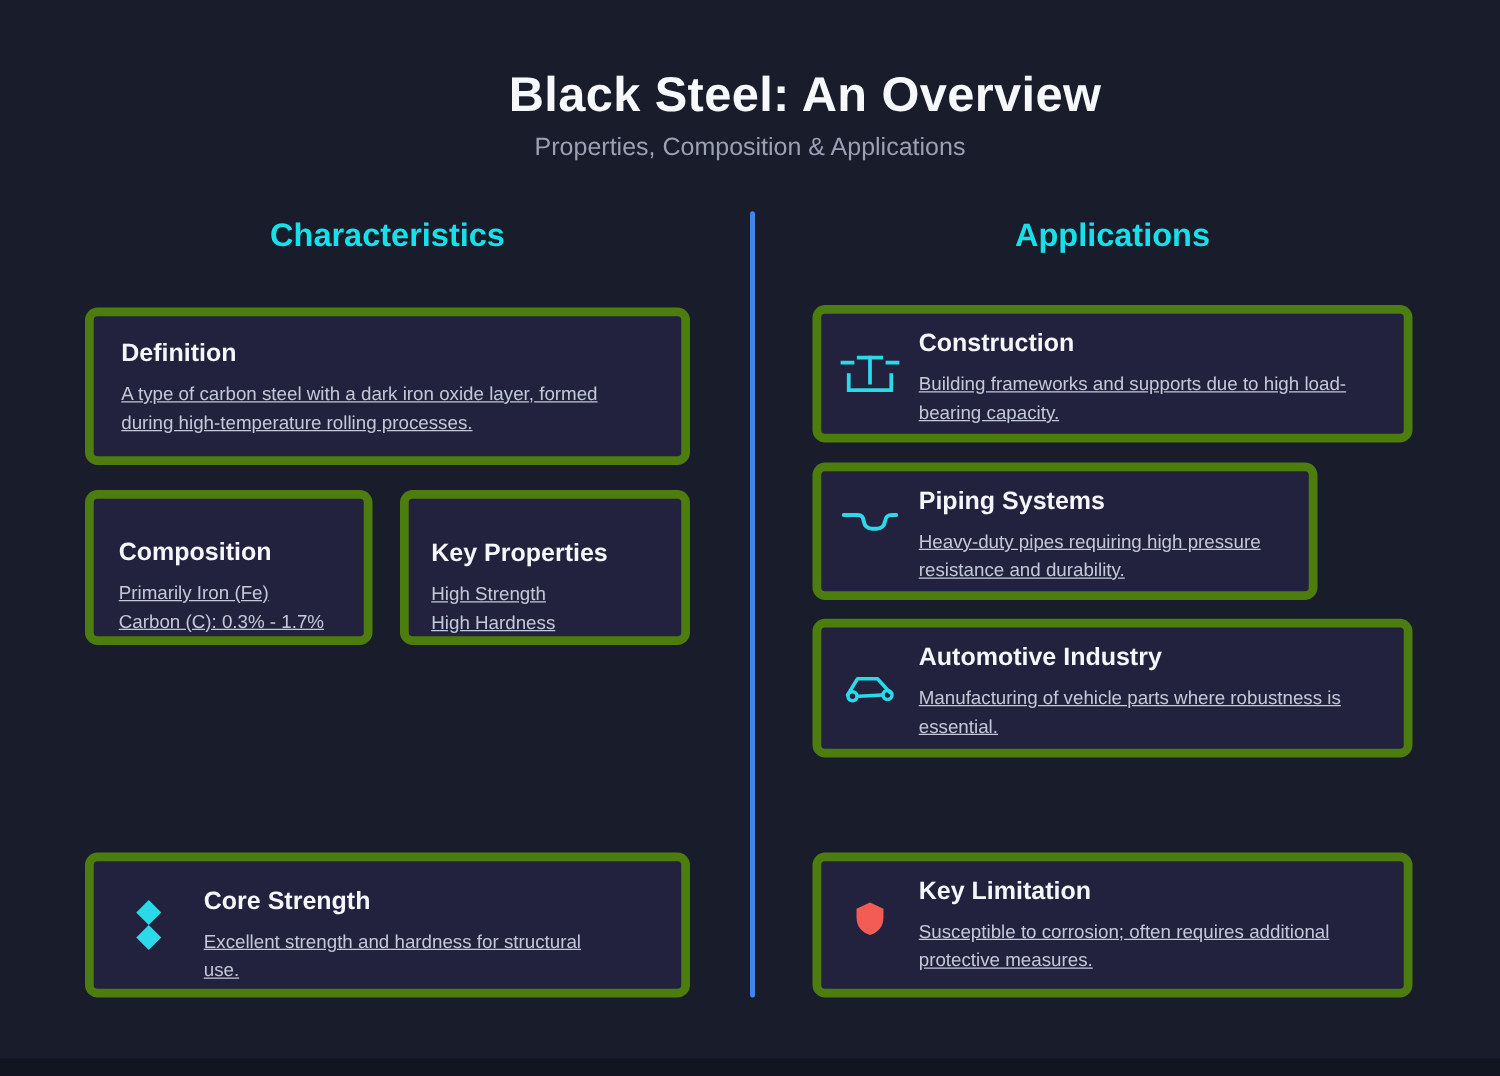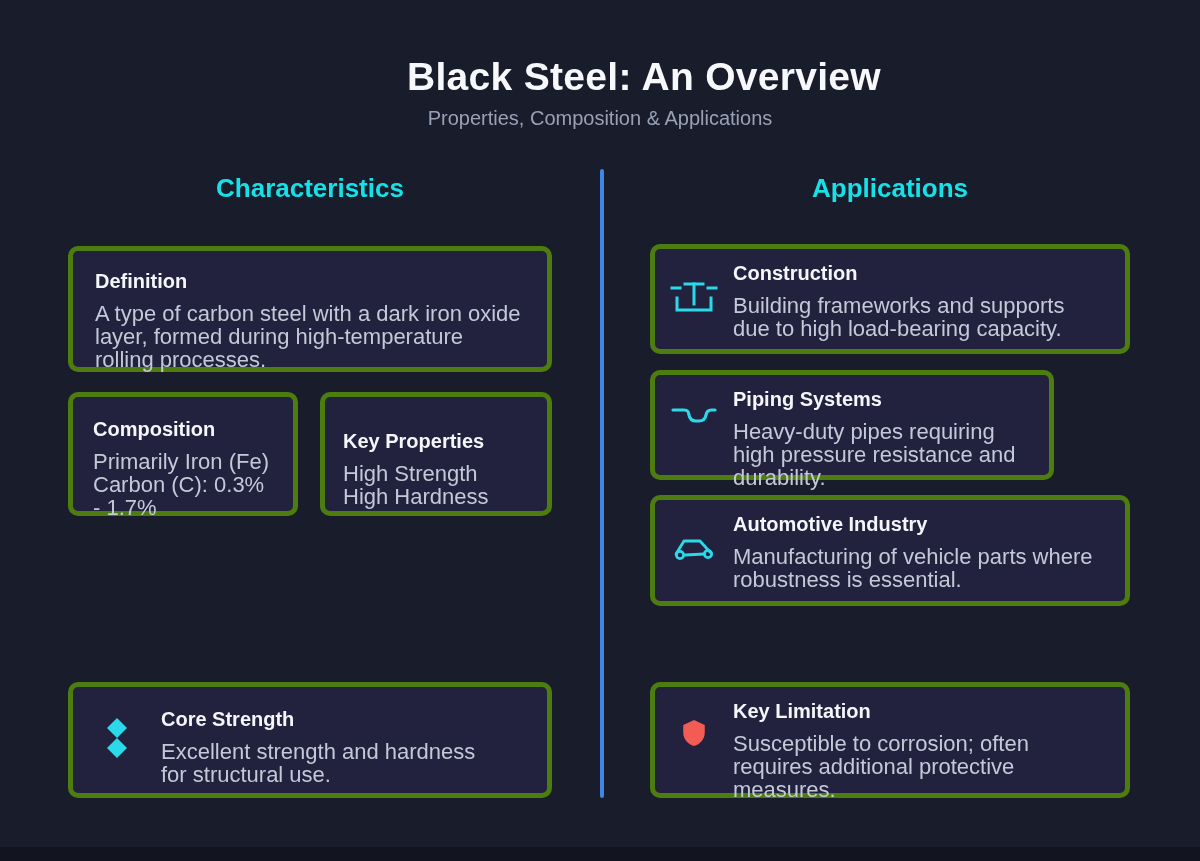--- a/index.html
+++ b/index.html
@@ -42,37 +42,38 @@
   .divider {
     position: absolute;
     left: 600px; top: 169px;
     width: 4px; height: 629px;
     background: #3f86e8;
     border-radius: 3px;
   }
   .card {
     position: absolute;
     background: #22223f;
-    border: 5px solid #4d7c0f;
+    border: 7px solid #4d7c0f;
     border-radius: 10px;
     box-sizing: border-box;
   }
   .card-title {
     color: #f4f6fa;
     font-size: 20px;
     font-weight: 700;
     margin-bottom: 9px;
   }
   .card-body {
     color: #c4c9d8;
-    font-size: 22px;
+    font-size: 15px;
     line-height: 23px;
+    text-decoration: underline;
   }
   .card-definition   { left: 68px;  top: 246px; width: 484px; height: 126px; padding: 19px 22px; }
-  .card-composition  { left: 68px;  top: 392px; width: 230px; height: 124px; padding: 21px 20px; }
+  .card-composition  { left: 68px;  top: 392px; width: 230px; height: 124px; padding: 32px 20px; }
   .card-keyprops     { left: 320px; top: 392px; width: 232px; height: 124px; padding: 33px 18px; }
   .card-core         { left: 68px;  top: 682px; width: 484px; height: 116px; display: flex; }
   .card-construction { left: 650px; top: 244px; width: 480px; height: 110px; }
   .card-piping       { left: 650px; top: 370px; width: 404px; height: 110px; }
   .card-automotive   { left: 650px; top: 495px; width: 480px; height: 111px; }
   .card-limitation   { left: 650px; top: 682px; width: 480px; height: 116px; }
   .right-card { display: flex; }
   .icon-col {
     width: 78px;
     display: flex;

